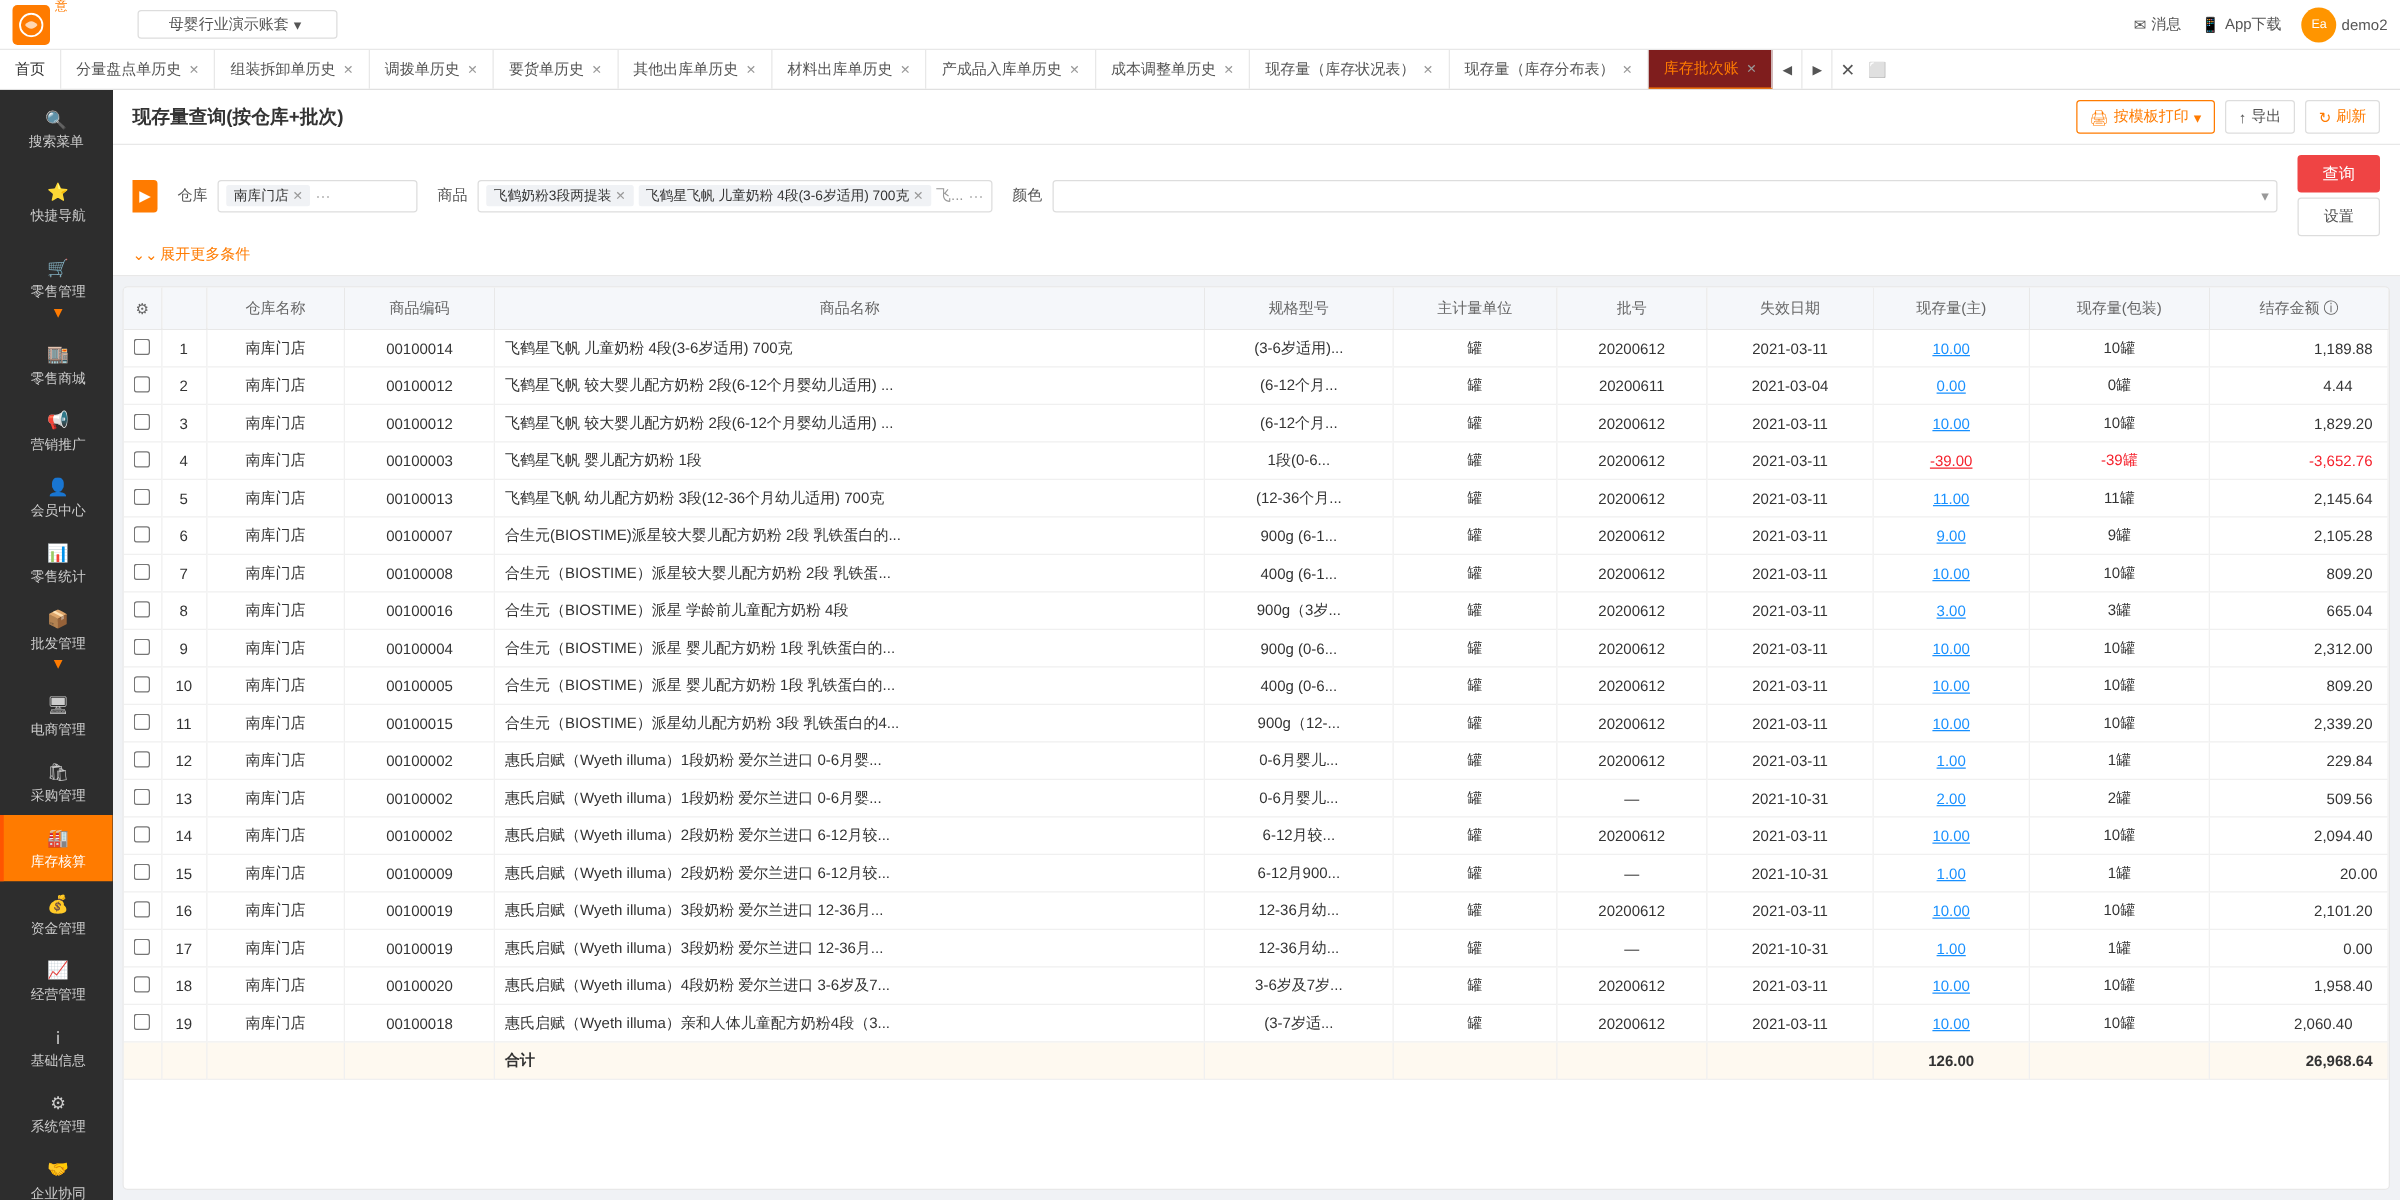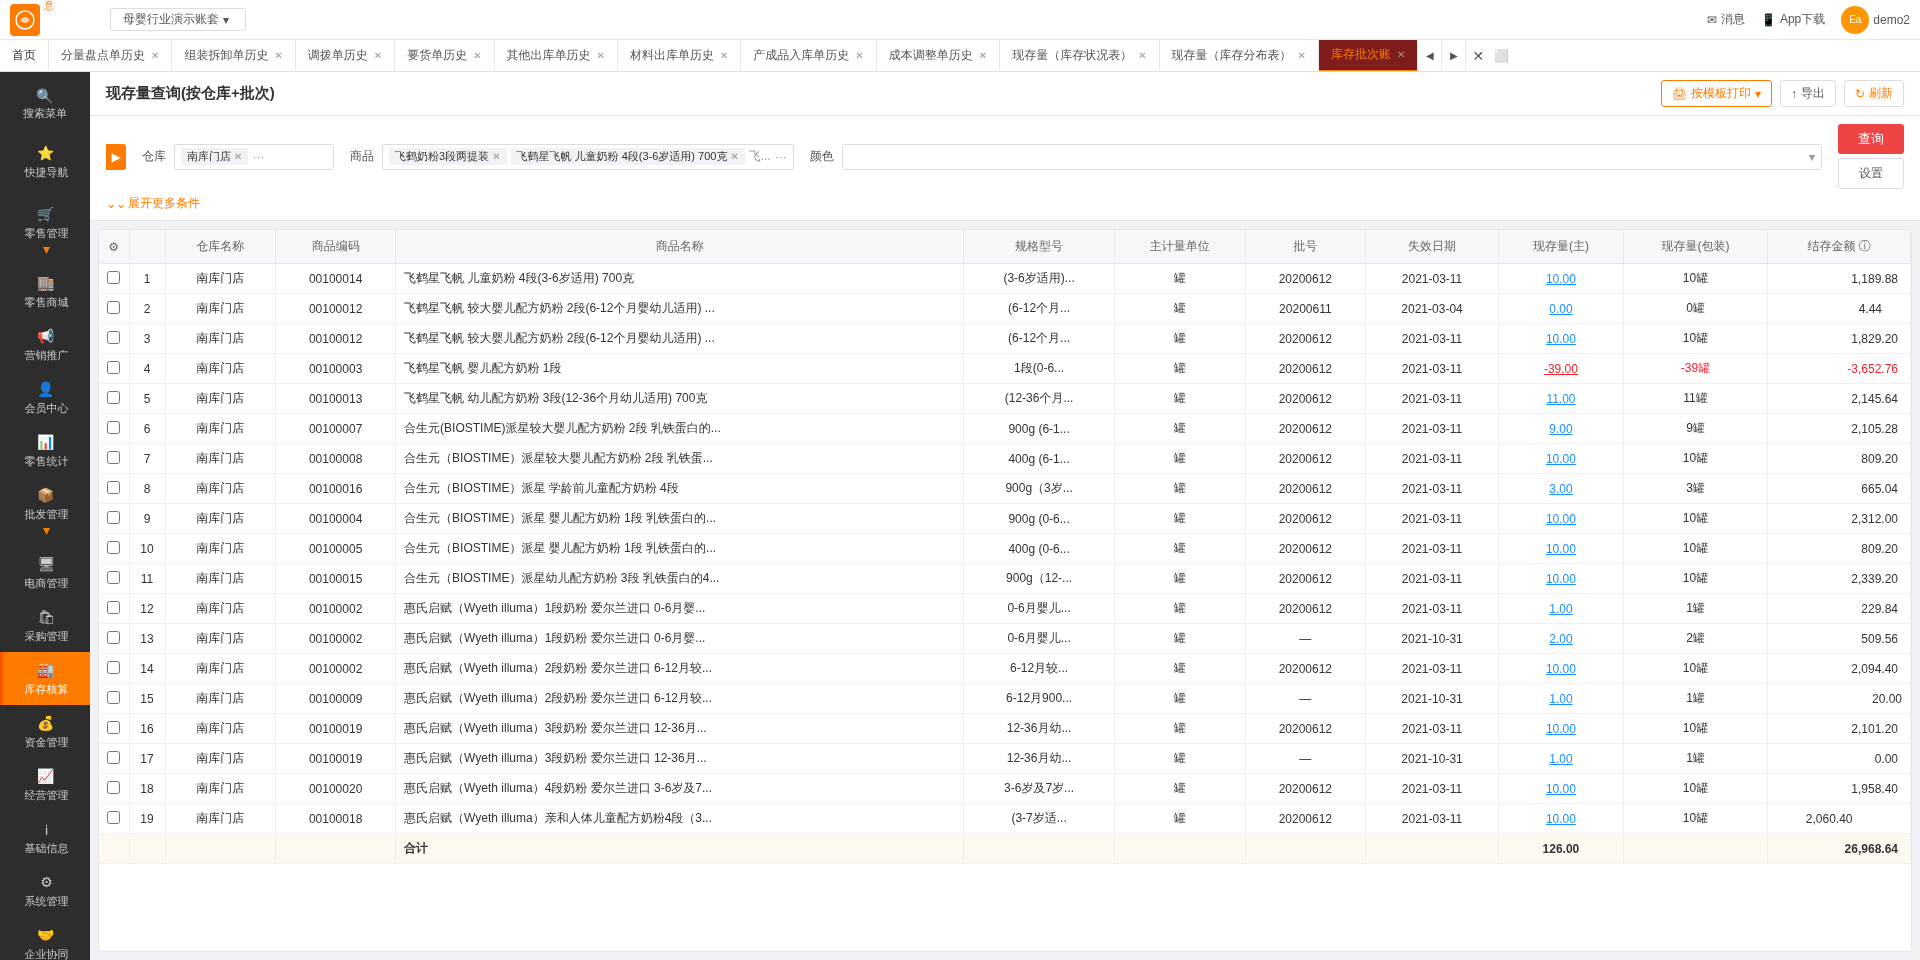--- a/index.html
+++ b/index.html
@@ -3,21 +3,21 @@
   <meta charset="utf-8">
   <style>
     * { box-sizing: border-box; margin: 0; padding: 0; }
     body { font-family: 'Microsoft YaHei', Arial, sans-serif; font-size: 12px; background: #f5f5f5; color: #333; height: 960px; overflow: hidden; display: flex; flex-direction: column; }
 
     
     .top-bar { background: #fff; height: 40px; display: flex; align-items: center; border-bottom: 1px solid #e8e8e8; padding: 0 10px; flex-shrink: 0; }
     .logo { display: flex; align-items: center; width: 90px; flex-shrink: 0; }
     .logo-icon { width: 32px; height: 32px; background: #ff7b00; border-radius: 4px; display: flex; align-items: center; justify-content: center; color: white; font-size: 10px; margin-right: 4px; }
     .logo-text { font-size: 10px; color: #ff7b00; line-height: 1.2; }
-    .dropdown-selector { display: flex; align-items: center; border: 1px solid #ddd; border-radius: 3px; padding: 2px 12px; font-size: 12px; cursor: pointer; color: #555; flex-shrink: 0; }
+    .dropdown-selector { display: flex; align-items: center; border: 1px solid #ddd; border-radius: 3px; padding: 2px 24px; font-size: 12px; cursor: pointer; color: #555; flex-shrink: 0; }
     .dropdown-selector span { margin-right: 4px; }
     .top-right { margin-left: auto; display: flex; align-items: center; gap: 16px; }
     .top-right-item { display: flex; align-items: center; gap: 4px; cursor: pointer; color: #555; font-size: 12px; }
     .avatar { width: 28px; height: 28px; border-radius: 50%; background: #ff9500; display: flex; align-items: center; justify-content: center; color: white; font-size: 12px; }
 
     
     .tab-bar { background: #fff; height: 32px; display: flex; align-items: center; border-bottom: 1px solid #e0e0e0; padding: 0 0; flex-shrink: 0; overflow: hidden; }
     .tab-item { padding: 0 12px; height: 32px; display: flex; align-items: center; font-size: 12px; color: #555; cursor: pointer; border-right: 1px solid #e8e8e8; white-space: nowrap; flex-shrink: 0; position: relative; }
     .tab-item.home { background: #fff; color: #333; }
     .tab-item.active { background: #7f1d1d; color: #ff7b00; border-bottom: 2px solid #ff7b00; }
@@ -592,21 +592,21 @@
     <td>19</td>
     <td>南库门店</td>
     <td>00100018</td>
     <td class="text-left">惠氏启赋（Wyeth illuma）亲和人体儿童配方奶粉4段（3...</td>
     <td>(3-7岁适...</td>
     <td>罐</td>
     <td>20200612</td>
     <td>2021-03-11</td>
     <td class="td-link">10.00</td>
     <td class="">10罐</td>
-    <td style="padding-right:28px;" class="">2,060.40</td>
+    <td style="text-align:right;padding-right:28px;" class="">2,060.40</td>
   </tr>
             <tr class="total-row">
   <td></td>
   <td></td>
   <td></td>
   <td></td>
   <td class="text-left">合计</td>
   <td></td>
   <td></td>
   <td></td>

